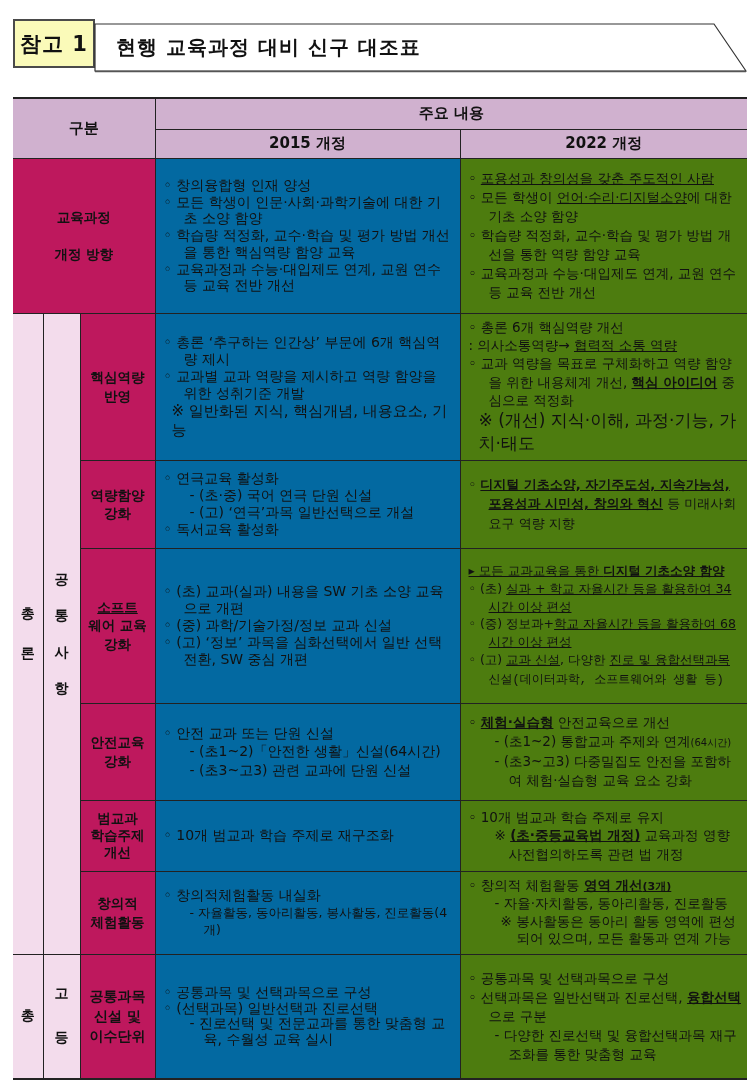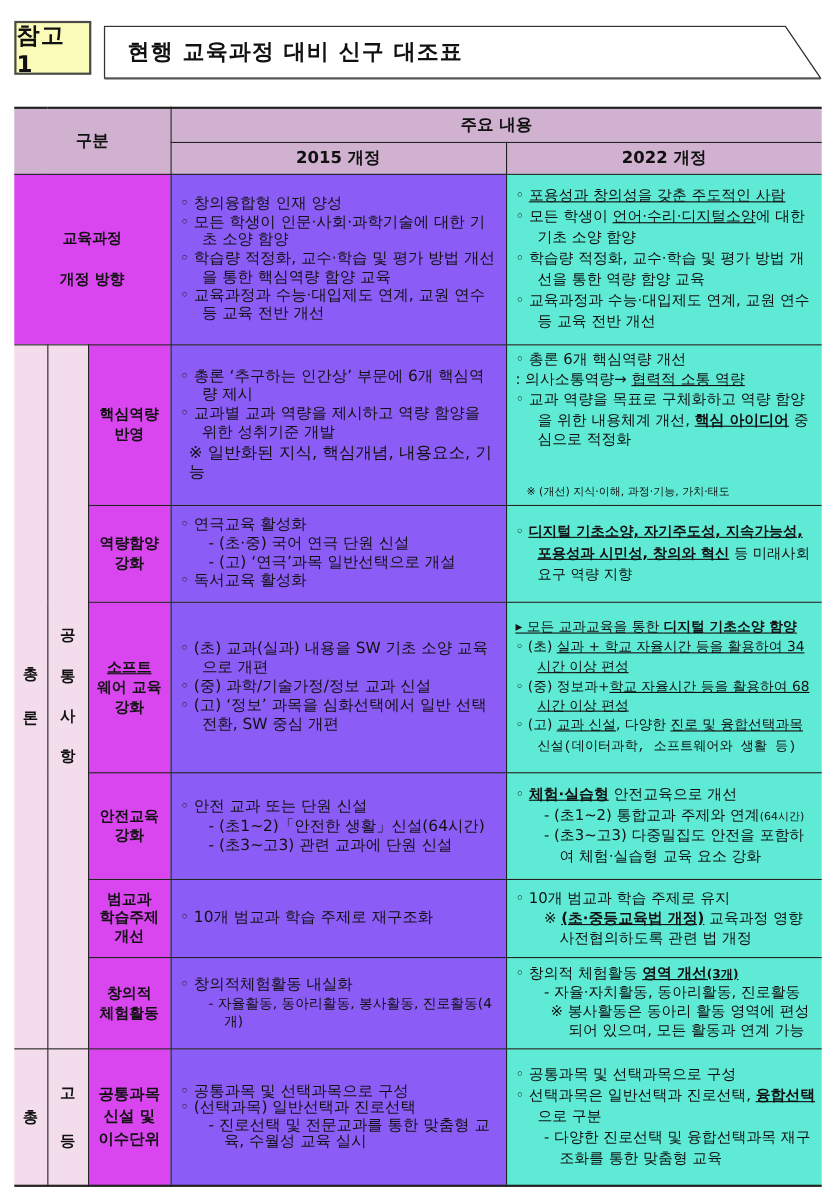--- a/index.html
+++ b/index.html
@@ -1,46 +1,46 @@
 <!DOCTYPE html>
 <html><head>
 <meta charset="utf-8">
 <style>
   * { box-sizing: border-box; margin: 0; padding: 0; }
   html, body { width: 750px; height: 1088px; background: #ffffff; overflow: hidden; }
   body { font-family: "DejaVu Sans", "Liberation Sans", sans-serif; color: #111; position: relative; }
 
   .title-wrap { position: absolute; left: 13px; top: 19px; width: 734px; height: 50px; }
   .ref-badge {
-    position: absolute; left: 0; top: 0; width: 70px; height: 49px;
+    position: absolute; left: 0; top: 0; width: 82px; height: 49px;
     background: #fafab9; border: 2px solid #4a4a4a;
     font-weight: bold; font-size: 21px; display: flex; align-items: center; justify-content: center;
     letter-spacing: 1px;
   }
   .title-box { position: absolute; left: 81px; top: 4px; width: 653px; height: 49px; }
   .title-box svg { position: absolute; left: 0; top: 0; }
   .title-text { position: absolute; left: 22px; top: 11px; font-size: 20px; font-weight: bold; letter-spacing: 1px; }
 
   table.cmp {
     position: absolute; left: 13px; top: 97px; width: 734px;
     border-collapse: collapse; table-layout: fixed;
     border-top: 2px solid #222; border-bottom: 2px solid #222;
   }
   table.cmp td, table.cmp th { border: 1px solid #222; vertical-align: middle; }
   table.cmp tr > *:first-child { border-left: none; }
   table.cmp tr > *:last-child { border-right: none; }
   th.h { background: #d0b1cf; font-weight: bold; font-size: 15px; text-align: center; }
-  td.lbl { background: #d946ef; font-weight: bold; font-size: 13.5px; text-align: center; line-height: 1.35; }
+  td.lbl { background: #be185d; font-weight: bold; font-size: 13.5px; text-align: center; line-height: 1.35; }
   td.lbl-v { background: #f3dcec; font-weight: bold; font-size: 14px; text-align: center; }
-  td.c15 { background: #8b5cf6; font-size: 13.5px; padding: 4px 6px 4px 8px; line-height: 1.22; }
-  td.c22 { background: #5eead4; font-size: 13.5px; padding: 4px 6px 4px 8px; line-height: 1.36; }
+  td.c15 { background: #0369a1; font-size: 13.5px; padding: 4px 6px 4px 8px; line-height: 1.22; }
+  td.c22 { background: #4d7c0f; font-size: 13.5px; padding: 4px 6px 4px 8px; line-height: 1.36; }
   .b { display: block; padding-left: 20px; text-indent: -20px; }
   .d { display: block; padding-left: 20px; text-indent: -14px; margin-left: 20px; }
   .n { display: block; font-size: 15px; padding-left: 8px; }
-  .n2 { display: block; font-size: 10px; padding-left: 10px; margin-top: 32px; }
+  .n2 { display: block; font-size: 17px; padding-left: 10px; }
   .u { text-decoration: underline; }
   .bold { font-weight: bold; }
   .sm { font-size: 12px; font-family: Liberation Mono, monospace; }
   .vchars span { display: block; }
 </style>
 </head>
 <body>
 
 <div class="title-wrap">
   <div class="ref-badge">참고 1</div>

